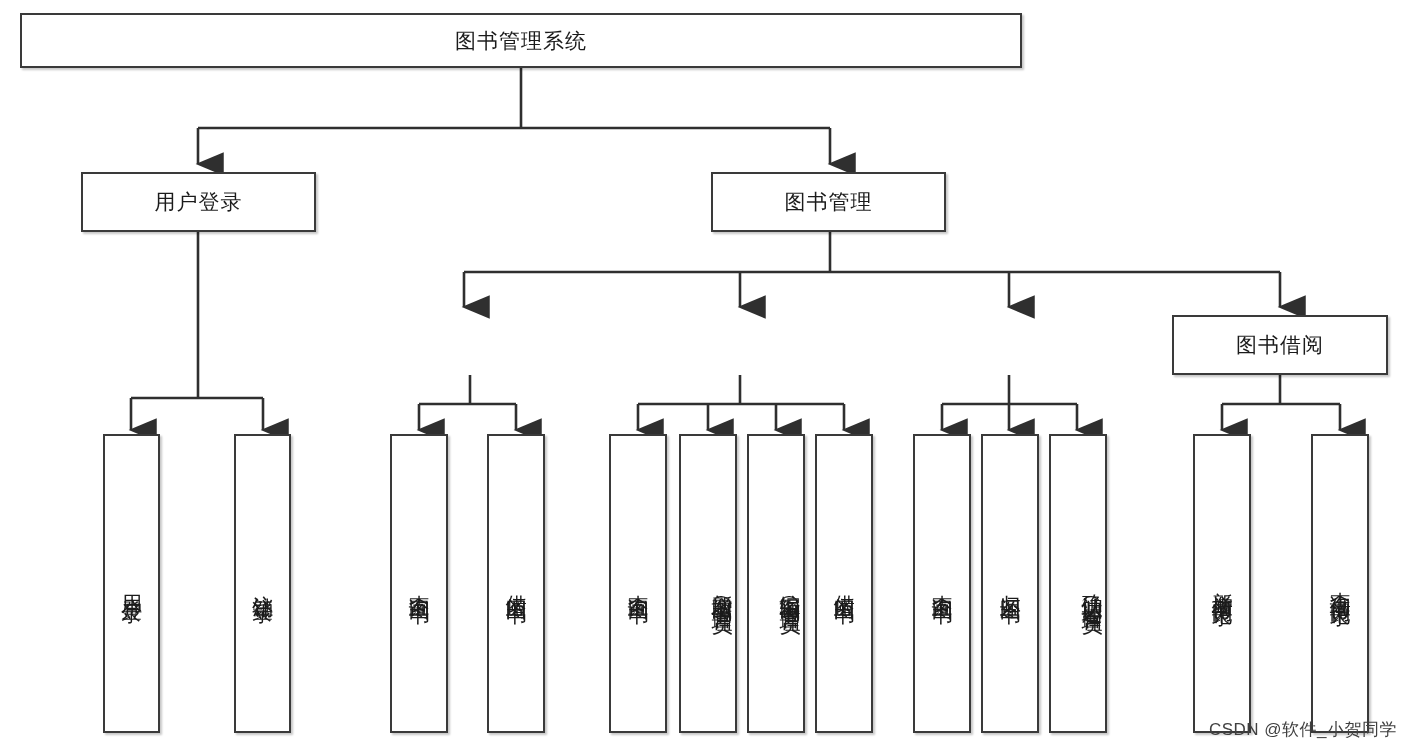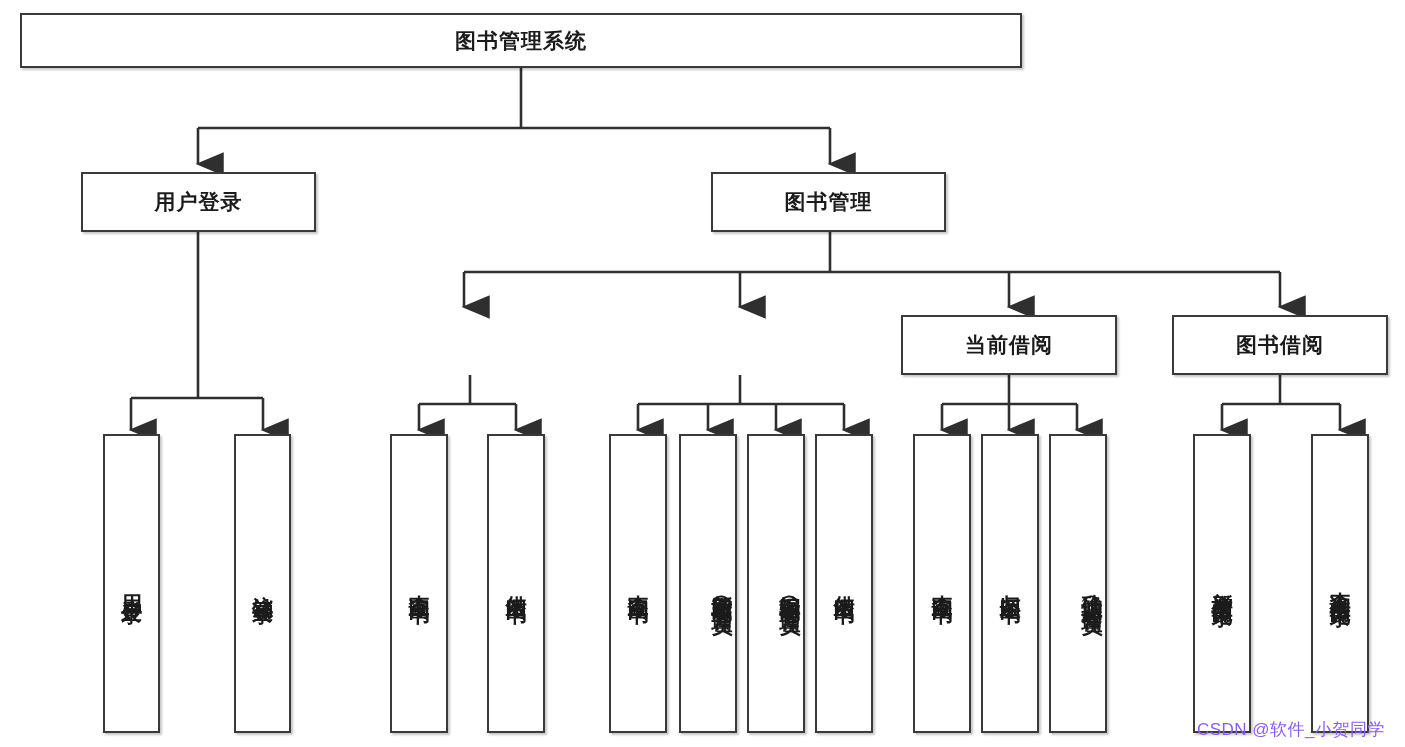--- a/index.html
+++ b/index.html
@@ -28,21 +28,20 @@
     position: absolute;
     box-sizing: border-box;
     border: 2.5px solid #3a3a3a;
     background: #ffffff;
     box-shadow: 2px 2px 2px rgba(0,0,0,0.22);
     display: flex;
     align-items: center;
     justify-content: center;
     color: #1b1b1b;
     text-align: center;
-    font-weight: bold;
   }
   .node.horiz {
     font-size: 21px;
     letter-spacing: 1px;
     line-height: 1.2;
   }
   .node.vert {
     writing-mode: vertical-rl;
     text-orientation: upright;
     font-size: 21px;
@@ -54,24 +53,24 @@
   }
   .node.vert.centered {
     align-items: center;
     padding-top: 0;
   }
   .node-label {
     display: block;
   }
   .watermark {
     position: absolute;
-    right: 20px;
+    right: 8px;
     bottom: 6px;
     font-size: 17px;
-    color: #8b5cf6;
+    color: #404040;
     letter-spacing: 0.5px;
     white-space: nowrap;
     pointer-events: none;
   }
 </style>
 </head>
 <body>
 
 <div id="diagram-root">
 
@@ -131,23 +130,20 @@
     <span class="node-label">图书管理系统</span>
   </div>
 
   <div class="node horiz" style="left:81px; top:172px; width:235px; height:60px;">
     <span class="node-label">用户登录</span>
   </div>
   <div class="node horiz" style="left:711px; top:172px; width:235px; height:60px;text-align:center;">
     <span class="node-label">图书管理</span>
   </div>
 
-  <div class="node horiz" style="left:901px; top:315px; width:216px; height:60px;">
-    <span class="node-label">当前借阅</span>
-  </div>
   <div class="node horiz" style="left:1172px; top:315px; width:216px; height:60px;">
     <span class="node-label">图书借阅</span>
   </div>
 
   <div class="node vert centered" style="left:103px; top:434px; width:57px; height:299px;">
     <span class="node-label">用户登录</span>
   </div>
   <div class="node vert centered" style="left:234px; top:434px; width:57px; height:299px;">
     <span class="node-label">注销登录</span>
   </div>

